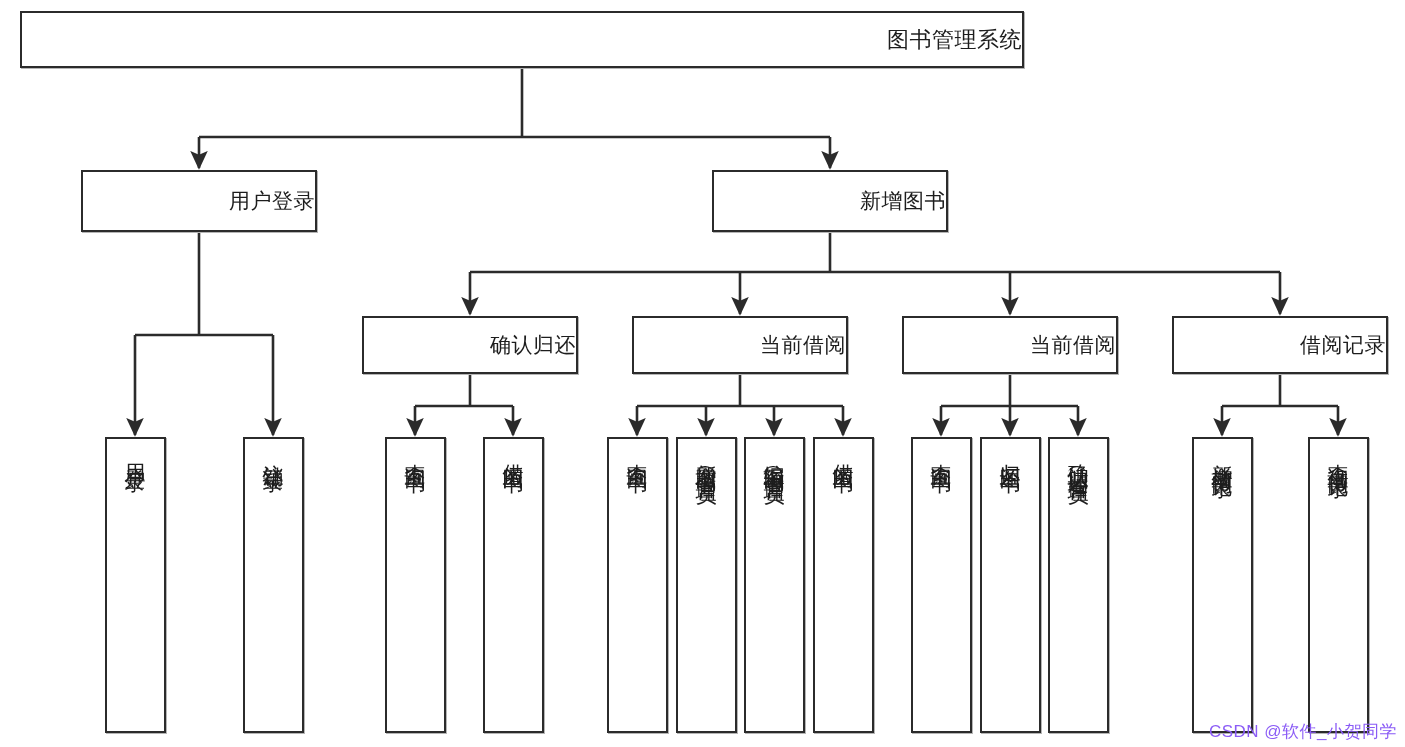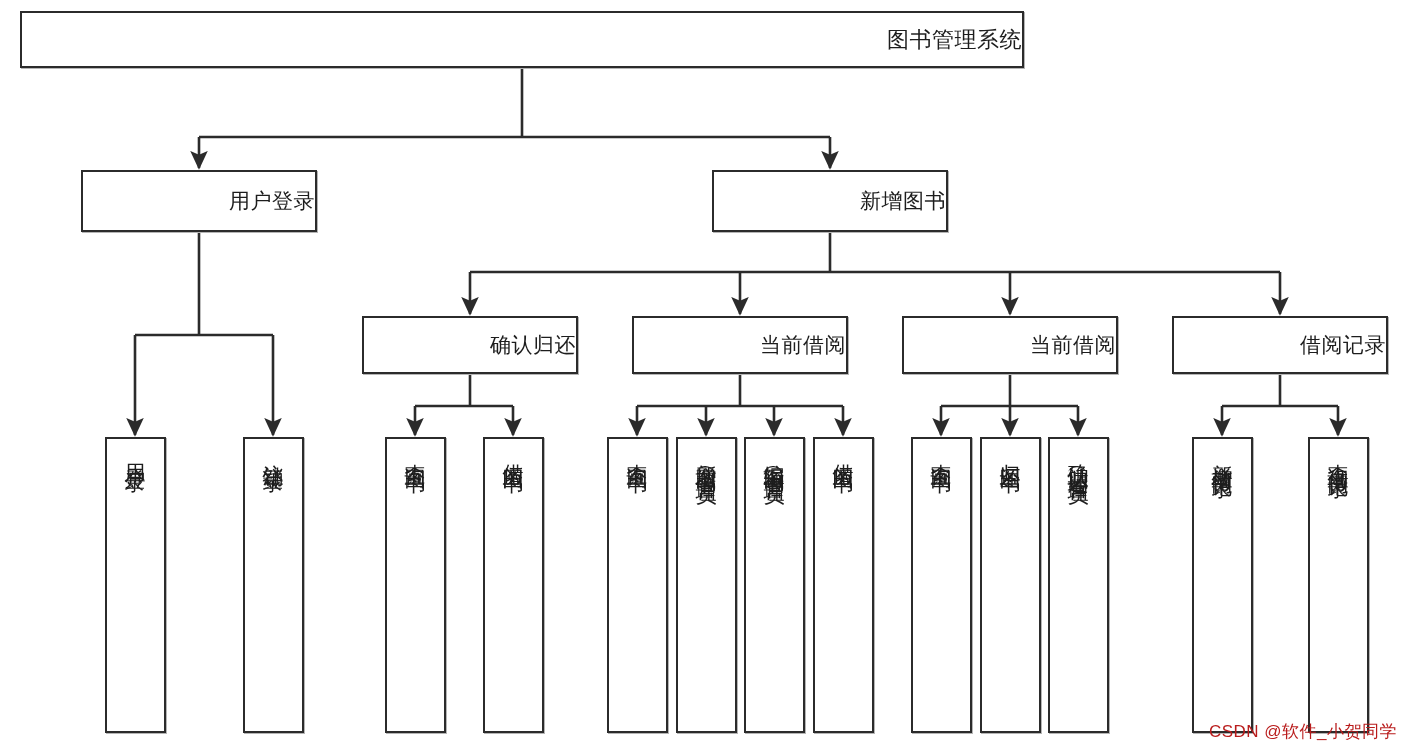--- a/index.html
+++ b/index.html
@@ -62,21 +62,21 @@
     font-size: 21px;
     letter-spacing: 3px;
     line-height: 1;
     margin: 0 auto;
   }
   #watermark {
     position: absolute;
     right: 8px;
     bottom: 4px;
     font-size: 17px;
-    color: #b91c1c;
+    color: #8b5cf6;
     white-space: nowrap;
     z-index: 5;
     letter-spacing: 0.5px;
   }
 </style>
 </head>
 <body>
 
 <div id="canvas">
 

